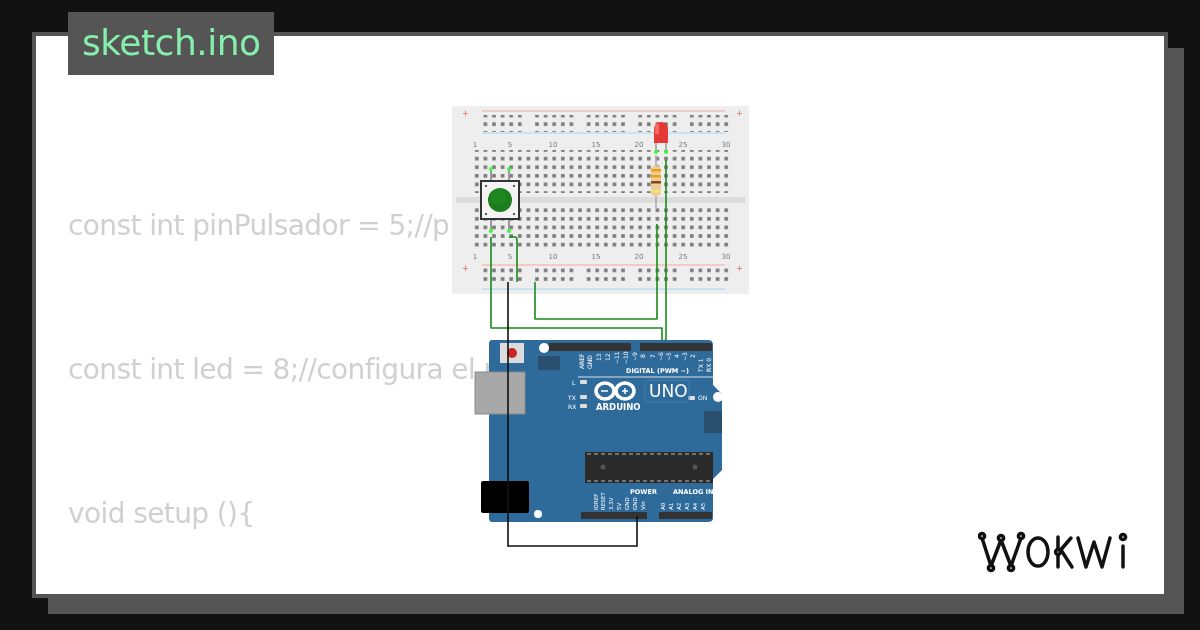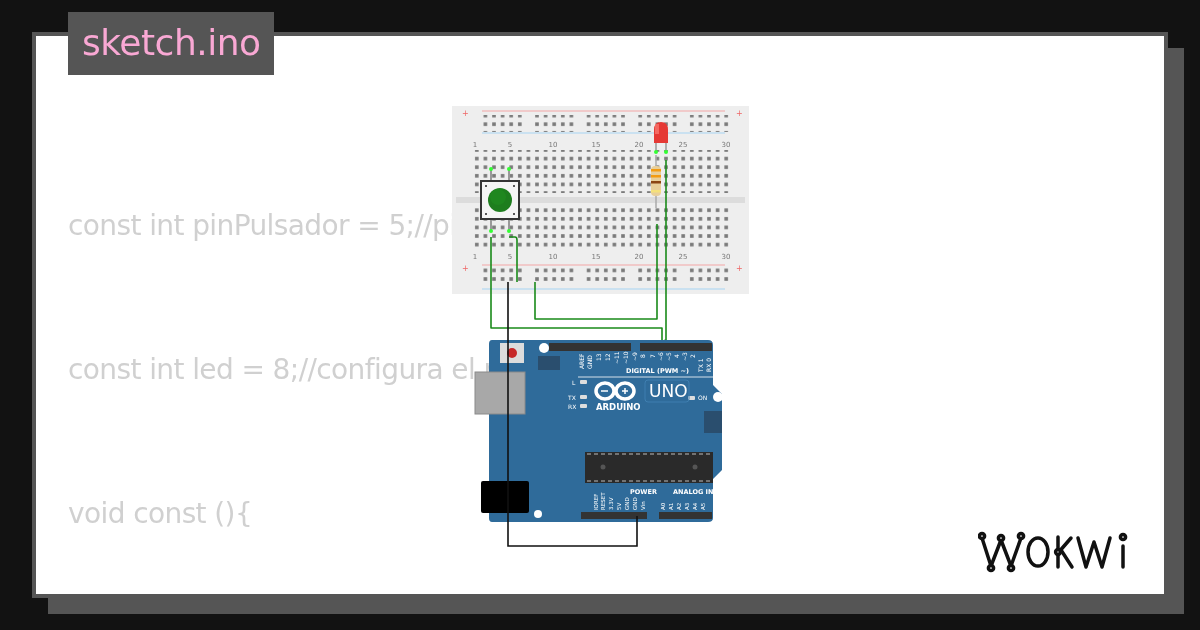--- a/index.html
+++ b/index.html
@@ -1,35 +1,35 @@
 <!DOCTYPE html>
 <html><head>
 <meta charset="utf-8">
 <style>
   html, body { margin:0; padding:0; }
   body { width:1200px; height:630px; background:#121212; position:relative; overflow:hidden; font-family:"DejaVu Sans", sans-serif; }
   .shadow { position:absolute; left:48px; top:48px; width:1136px; height:566px; background:#555555; }
   .card { position:absolute; left:32px; top:32px; width:1136px; height:566px; box-sizing:border-box; border:4px solid #555555; background:#ffffff; overflow:hidden; }
   .code { position:absolute; left:32px; top:70px; margin:0; color:#d0d0d0; font-family:"DejaVu Sans", sans-serif; font-size:28px; line-height:48px; white-space:pre; letter-spacing:-0.6px; }
   .code div { height:48px; }
-  .title { position:absolute; left:68px; top:12px; height:63px; padding:0 14px; background:#555555; color:#f9a8d4; font-family:"DejaVu Sans", sans-serif; font-size:36px; line-height:62px; letter-spacing:-0.5px; z-index:5; }
+  .title { position:absolute; left:68px; top:12px; height:63px; padding:0 14px; background:#555555; color:#86efac; font-family:"DejaVu Sans", sans-serif; font-size:36px; line-height:62px; letter-spacing:-0.5px; z-index:5; }
   .sim { position:absolute; left:0; top:0; width:1200px; height:630px; z-index:3; pointer-events:none; }
   .sim * { pointer-events:auto; }
   .logo { position:absolute; right:52px; top:530px; z-index:4; }
 </style>
 </head>
 <body>
 
 <div class="shadow"></div>
 
 <div class="card">
   <div class="code">
     <div>const int pinPulsador = 5;//pin para el pulsador</div>
     <div>const int led = 8;//configura el pin del led</div>
-    <div>void const (){</div>
+    <div>void setup (){</div>
     
     
     
     
     
     
     
     
   </div>
 </div>

